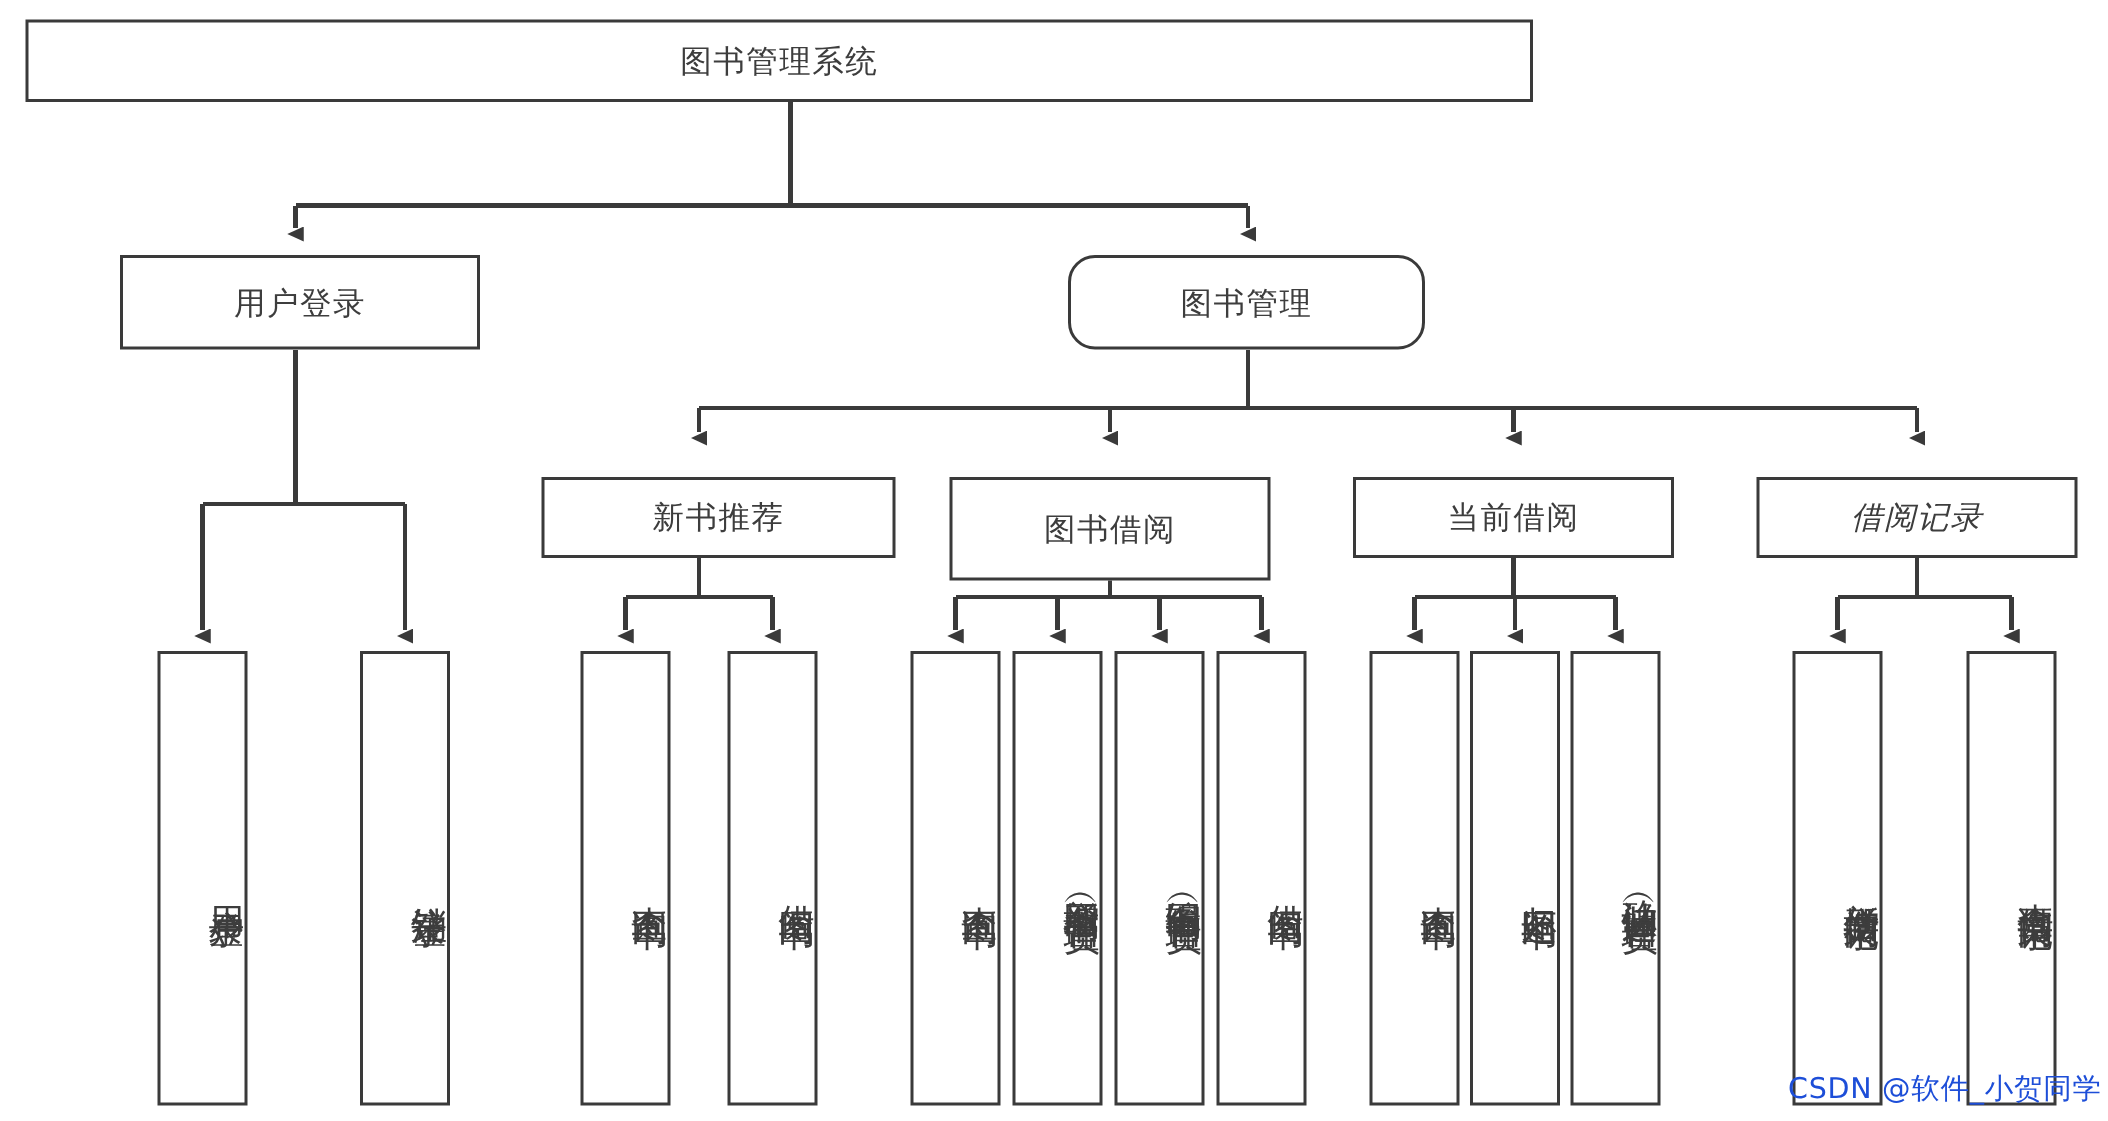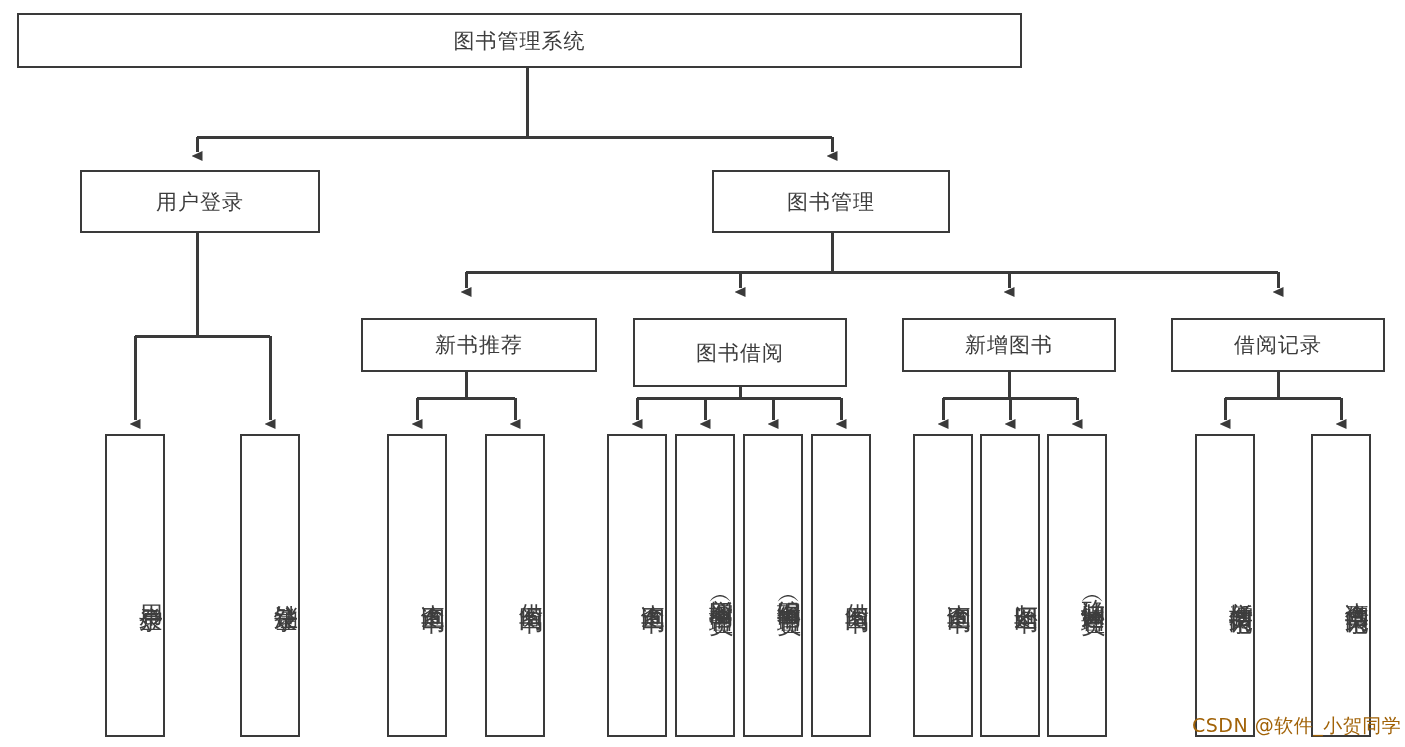--- a/index.html
+++ b/index.html
@@ -28,21 +28,21 @@
     letter-spacing:2px;
     padding-top:6px;
     align-items:flex-start;
     justify-content:center;
   }
   .node.v .label{writing-mode:vertical-rl;text-orientation:upright;white-space:nowrap;}
   .watermark{
     position:absolute;
     left:1192px;top:713px;
     font-size:19px;
-    color:#a16207;
+    color:#1d4ed8;
     white-space:nowrap;
     letter-spacing:0.5px;
     pointer-events:none;
   }
 </style>
 </head>
 <body>
 
 <div id="diagram-root">
 
@@ -96,34 +96,34 @@
     </g>
   </svg>
 
   <div class="node h root" style="left:17px;top:13px;width:1005px;height:55px;">
     <span class="label">图书管理系统</span>
   </div>
 
   <div class="node h" style="left:80px;top:170px;width:240px;height:63px;">
     <span class="label">用户登录</span>
   </div>
-  <div class="node h" style="left:712px;top:170px;width:238px;height:63px;">
+  <div class="node h" style="left:712px;top:170px;width:238px;height:63px;border-radius:18px;">
     <span class="label">图书管理</span>
   </div>
 
   <div class="node h" style="left:361px;top:318px;width:236px;height:54px;">
     <span class="label">新书推荐</span>
   </div>
   <div class="node h" style="left:633px;top:318px;width:214px;height:69px;">
     <span class="label">图书借阅</span>
   </div>
   <div class="node h" style="left:902px;top:318px;width:214px;height:54px;">
-    <span class="label">新增图书</span>
+    <span class="label">当前借阅</span>
   </div>
-  <div class="node h" style="left:1171px;top:318px;width:214px;height:54px;">
+  <div class="node h" style="left:1171px;top:318px;width:214px;height:54px;font-style:italic;">
     <span class="label">借阅记录</span>
   </div>
 
   <div class="node v" style="left:105px;top:434px;width:60px;height:303px;">
     <span class="label">用户登录</span>
   </div>
   <div class="node v" style="left:240px;top:434px;width:60px;height:303px;">
     <span class="label">注销登录</span>
   </div>
 

